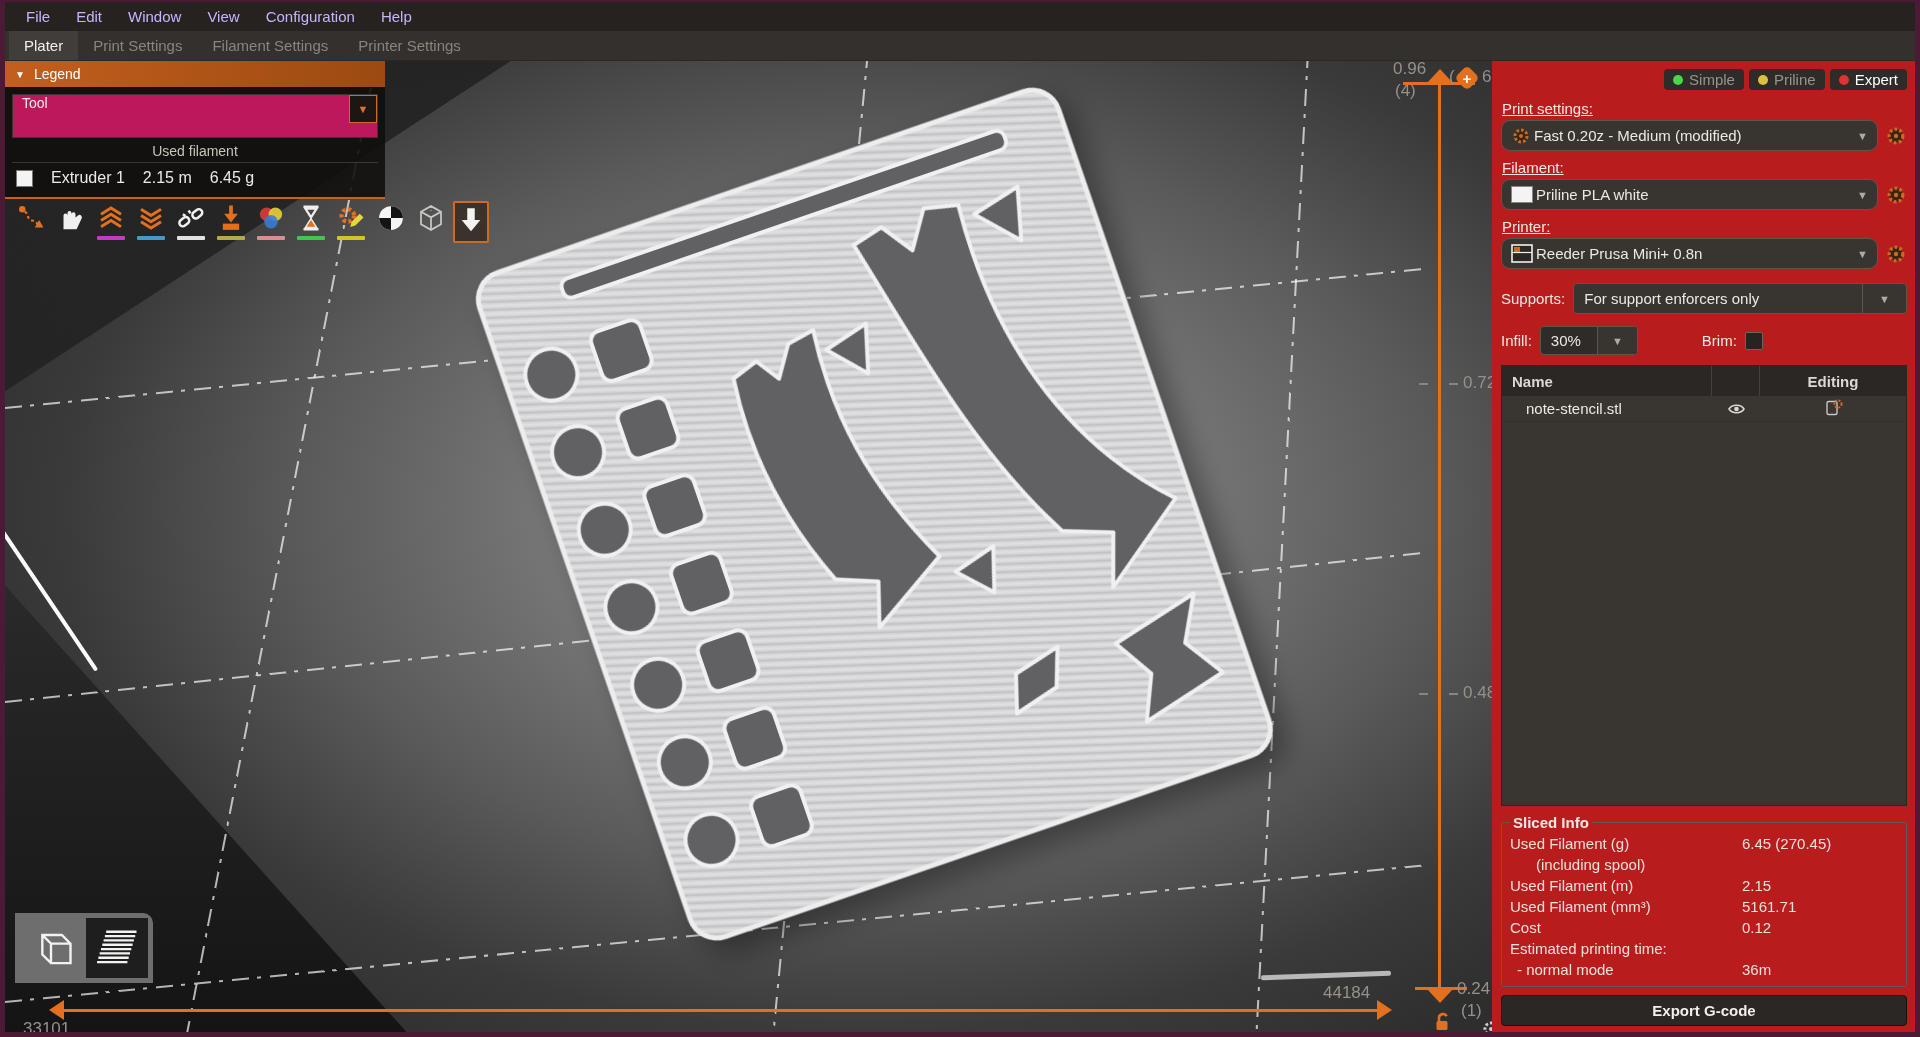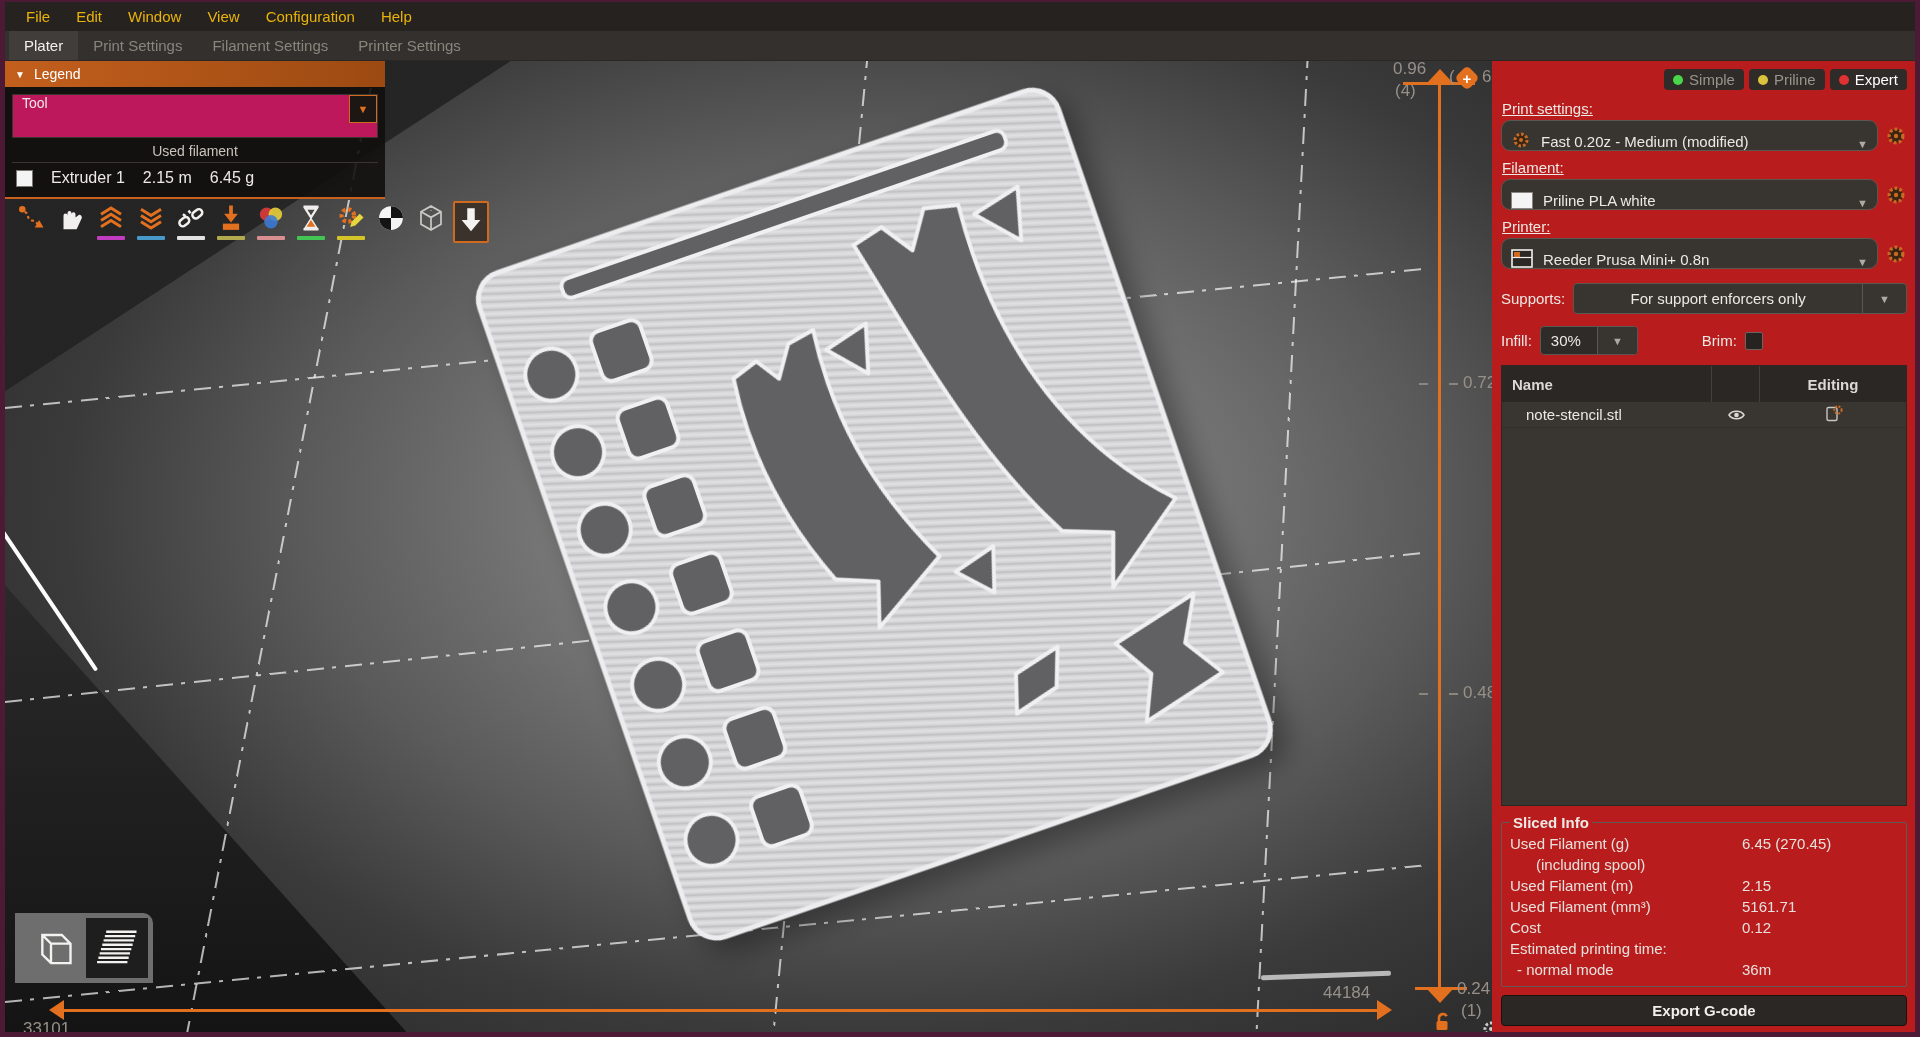--- a/index.html
+++ b/index.html
@@ -1,21 +1,21 @@
 <!DOCTYPE html>
 <html><head>
 <meta charset="utf-8">
 <style>
   html,body{margin:0;padding:0;background:#1a1a1a;font-family:"Liberation Sans","DejaVu Sans",sans-serif;}
   *{box-sizing:border-box;}
   .stage{position:relative;width:1920px;height:1037px;border:5px solid #4d1a36;border-top-width:2px;background:#35312e;overflow:hidden;}
 
   
   .menu-bar{height:29px;background:#262220;display:flex;align-items:center;padding-left:8px;}
-  .menu-item{color:#eab308;font-size:15px;padding:0 13px;cursor:default;}
+  .menu-item{color:#c4b5fd;font-size:15px;padding:0 13px;cursor:default;}
   .tab-bar{height:30px;background:#34302d;display:flex;align-items:flex-end;padding-left:4px;border-bottom:1px solid #2a2724;}
   .tab{font-size:15px;color:#8a847d;padding:6px 15px;}
   .tab.active{background:#413d3a;color:#f2efec;}
 
   .content{display:flex;height:971px;}
 
   
   .viewport{position:relative;flex:1;overflow:hidden;background:#333;}
   .bed-base{position:absolute;inset:0;background:radial-gradient(ellipse 980px 640px at 58% 46%, #848484 0%, #777 32%, #5a5a5a 58%, #3a3a3a 82%, #2e2e2e 100%);}
   .dark-tl{position:absolute;left:0;top:0;width:34%;height:34%;background:linear-gradient(135deg,#242424,#1d1d1d);clip-path:polygon(0 0,100% 0,0 100%);opacity:.85;}
@@ -72,36 +72,36 @@
   .vt-btn.selected{background:#1e1e1e;}
 
   
   .side-panel{width:423px;background:#b91c1c;color:#ece8e4;font-size:15px;padding:6px 8px 6px 9px;display:flex;flex-direction:column;position:relative;}
   .mode-row{display:flex;justify-content:flex-end;gap:5px;margin:2px 0 8px 0;}
   .mode-btn{display:flex;align-items:center;gap:6px;background:#2e2b28;border-radius:4px;padding:2px 9px;color:#9a948c;font-size:15px;}
   .mode-btn .dot{width:10px;height:10px;border-radius:50%;}
   .mode-btn.active{color:#fff;font-weight:normal;}
   .fld-label{margin:2px 0 3px 1px;text-decoration:underline;}
   .combo-row{display:flex;align-items:center;gap:7px;margin-bottom:6px;}
-  .combo{flex:1;height:31px;background:#38342f;border:1px solid #5c5650;border-radius:9px;display:flex;align-items:flex-end;padding:0 9px;gap:10px;}
+  .combo{flex:1;height:31px;background:#38342f;border:1px solid #5c5650;border-radius:9px;display:flex;align-items:center;padding:0 9px;gap:3px;}
   .combo .txt{flex:1;color:#ece8e4;}
   .combo .arrow{color:#b0aaa2;font-size:11px;}
   .supports-row{display:flex;align-items:center;gap:8px;margin:8px 0 2px 0;}
   .supports-box{flex:1;height:31px;background:#38342f;border:1px solid #5c5650;border-radius:4px;display:flex;align-items:center;}
-  .supports-box .txt{flex:1;padding:0 10px;text-align:center;}
+  .supports-box .txt{flex:1;padding:0 10px;}
   .supports-box .seg{width:44px;align-self:stretch;border-left:1px solid #5c5650;display:flex;align-items:center;justify-content:center;color:#b0aaa2;font-size:11px;}
   .infill-row{display:flex;align-items:center;gap:8px;margin:10px 0 10px 0;}
   .mini-combo{height:29px;display:flex;border:1px solid #5c5650;border-radius:4px;background:#2e2b28;overflow:hidden;}
   .mini-combo .val{width:56px;display:flex;align-items:center;padding-left:10px;}
   .mini-combo .seg{width:40px;border-left:1px solid #5c5650;background:#38342f;display:flex;align-items:center;justify-content:center;color:#b0aaa2;font-size:11px;}
   .brim-label{margin-left:56px;}
   .checkbox{width:18px;height:18px;background:#262321;border:1px solid #6a645e;border-radius:2px;}
 
   .obj-table{flex:1;display:flex;flex-direction:column;border:1px solid #2a2724;margin-bottom:8px;}
-  .obj-head{display:flex;background:#2a2725;height:36px;align-items:center;font-weight:bold;color:#dcd8d3;font-size:15px;}
+  .obj-head{display:flex;background:#2a2725;height:30px;align-items:center;font-weight:bold;color:#dcd8d3;font-size:15px;}
   .obj-head .c-name{width:210px;padding-left:10px;border-right:1px solid #454039;align-self:stretch;display:flex;align-items:center;}
   .obj-head .c-eye{width:48px;border-right:1px solid #454039;align-self:stretch;}
   .obj-head .c-edit{flex:1;text-align:center;}
   .obj-body{flex:1;background:#393531;}
   .obj-row{display:flex;align-items:center;height:26px;border-bottom:1px solid #322e2a;font-size:15px;}
   .obj-row .c-name{width:210px;padding-left:24px;}
   .obj-row .c-eye{width:48px;display:flex;justify-content:center;}
   .obj-row .c-edit{flex:1;display:flex;justify-content:center;}
 
   .sliced{border:1px solid #605a54;border-radius:2px;margin:0 0 8px 0;padding:2px 8px 6px 8px;}

